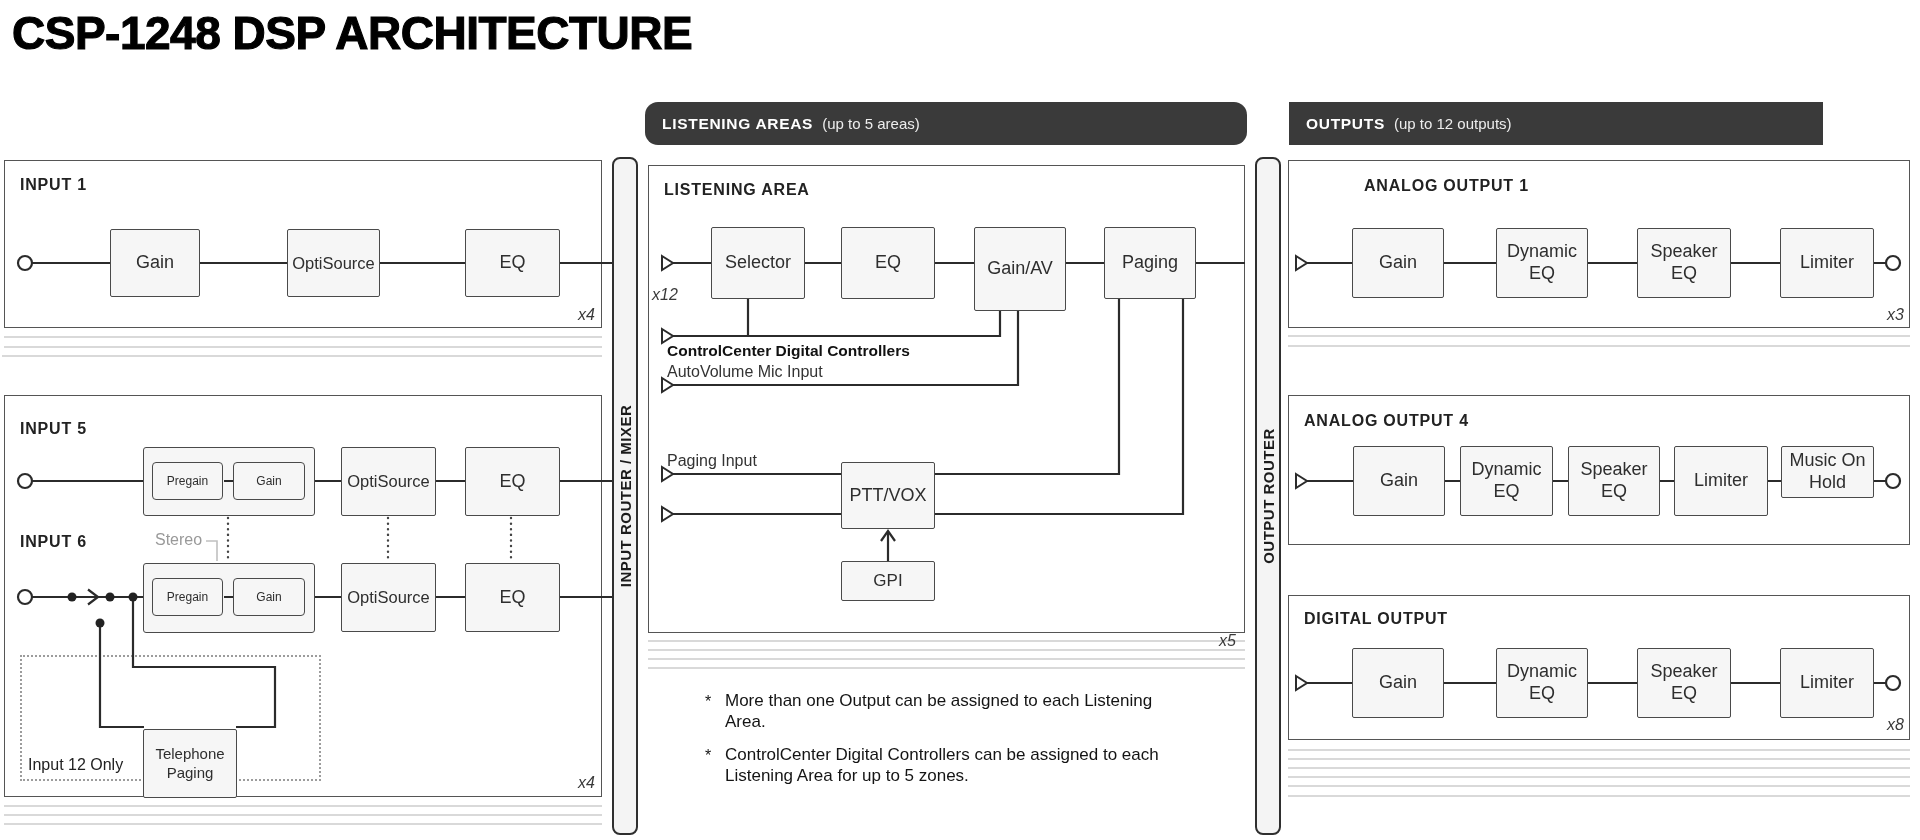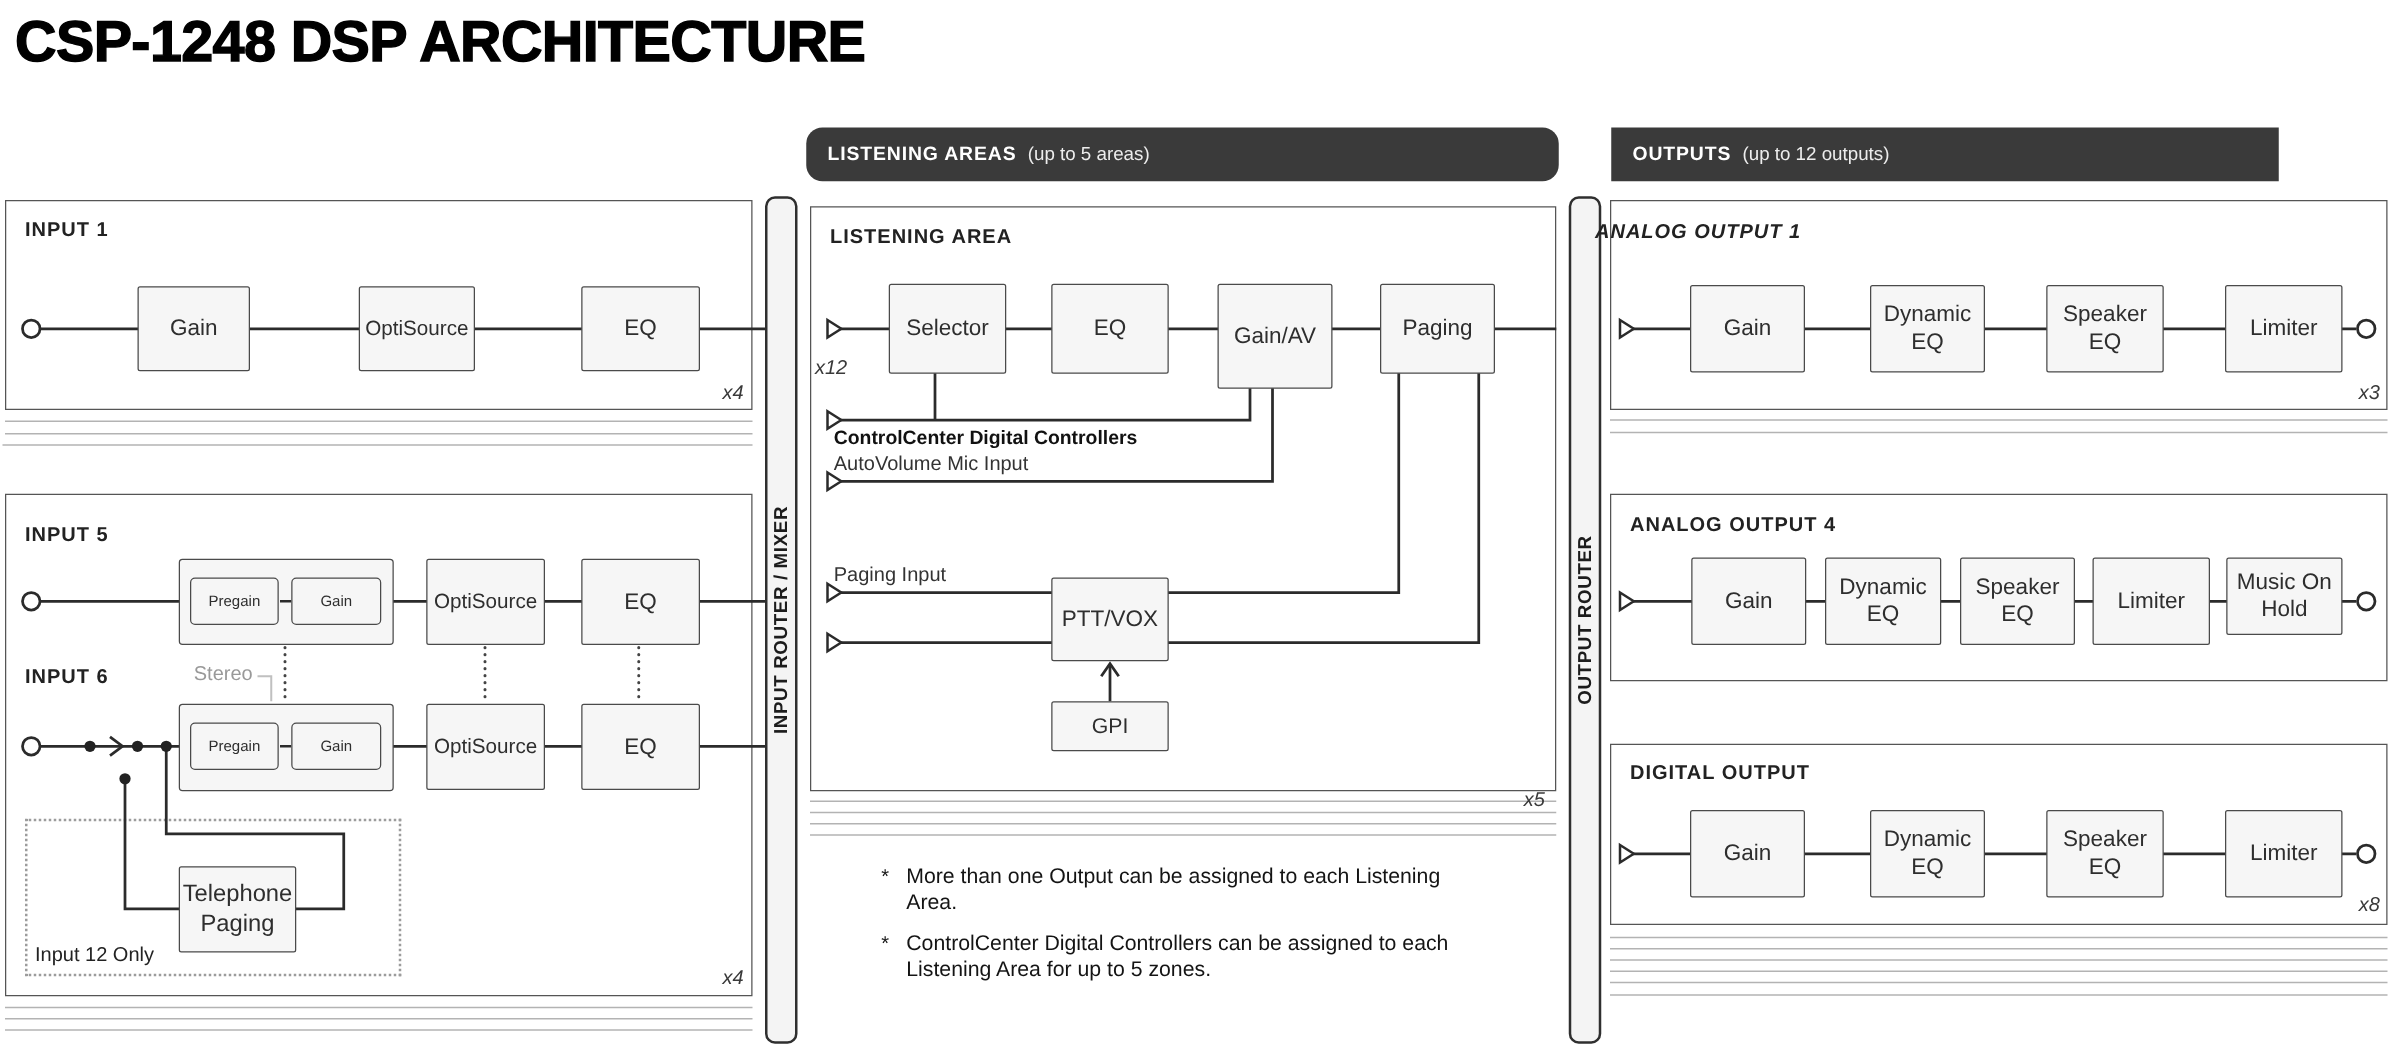--- a/index.html
+++ b/index.html
@@ -16,21 +16,21 @@
   .dashedbox{border:2px dotted #9c9c9c;box-sizing:border-box;z-index:1;background:transparent;}
   .card-title{font-size:16px;font-weight:bold;letter-spacing:.8px;color:#222;z-index:6;}
   svg.wires{left:0;top:0;z-index:2;pointer-events:none;}
   svg.wires-top{left:0;top:0;z-index:4;pointer-events:none;}
   .group{background:#f6f6f6;border:1.6px solid #4a4a4a;border-radius:3px;box-sizing:border-box;z-index:3;}
   .box{background:#f6f6f6;border:1.6px solid #4a4a4a;border-radius:2px;box-sizing:border-box;
        display:flex;align-items:center;justify-content:center;text-align:center;
        font-size:18px;color:#2e2e2e;line-height:1.22;z-index:5;padding:2px;}
   .box.tight{font-size:16.5px;white-space:nowrap;}
   .box.small{font-size:12px;border-radius:4px;}
-  .box.mid{font-size:19px;}
+  .box.mid{font-size:15px;margin-top:36px;}
   .vbar{background:#f4f4f4;border:2.2px solid #2f2f2f;border-radius:8px;box-sizing:border-box;z-index:5;}
   .vbar span{position:absolute;left:50%;top:50%;transform:translate(-50%,-50%) rotate(-90deg);
              white-space:nowrap;font-size:15px;font-weight:bold;letter-spacing:.5px;color:#1c1c1c;}
   .lbl{z-index:6;font-size:16px;color:#333;}
   .lbl.bold{font-weight:bold;color:#111;font-size:15.5px;}
   .lbl.gray{color:#999;text-align:right;}
   .mult{z-index:6;font-size:16px;font-style:italic;color:#3a3a3a;text-align:right;}
   .footnotes{z-index:6;}
   .fnote{display:flex;margin-bottom:13px;font-size:17px;color:#141414;line-height:1.22;}
   .fnote .mark{width:20px;flex:0 0 20px;font-size:16px;padding-top:1px;}
@@ -239,21 +239,21 @@
       <div class="mark">*</div>
       <div class="txt">ControlCenter Digital Controllers can be assigned to each
 Listening Area for up to 5 zones.</div>
     </div>
   </div>
 
   <div class="abs vbar" style="left:1255px;top:157px;width:26px;height:678px;">
     <span>OUTPUT ROUTER</span>
   </div>
 
-  <div class="abs card-title" style="left:1276px;top:177px;font-style:italic;">ANALOG OUTPUT 1</div>
+  <div class="abs card-title" style="left:1364px;top:177px;">ANALOG OUTPUT 1</div>
   <div class="abs box" style="left:1352px;top:228px;width:92px;height:70px;">
       <span>Gain</span>
     </div>
   <div class="abs box" style="left:1496px;top:228px;width:92px;height:70px;">
       <span>Dynamic EQ</span>
     </div>
   <div class="abs box" style="left:1637px;top:228px;width:94px;height:70px;">
       <span>Speaker EQ</span>
     </div>
   <div class="abs box" style="left:1780px;top:228px;width:94px;height:70px;">
@@ -267,21 +267,21 @@
     </div>
   <div class="abs box" style="left:1460px;top:446px;width:93px;height:70px;">
       <span>Dynamic EQ</span>
     </div>
   <div class="abs box" style="left:1568px;top:446px;width:92px;height:70px;">
       <span>Speaker EQ</span>
     </div>
   <div class="abs box" style="left:1674px;top:446px;width:94px;height:70px;">
       <span>Limiter</span>
     </div>
-  <div class="abs box" style="left:1781px;top:446px;width:93px;height:62px;">
+  <div class="abs box" style="left:1781px;top:446px;width:93px;height:52px;">
       <span>Music On Hold</span>
     </div>
 
   <div class="abs card-title" style="left:1304px;top:610px;">DIGITAL OUTPUT</div>
   <div class="abs box" style="left:1352px;top:648px;width:92px;height:70px;">
       <span>Gain</span>
     </div>
   <div class="abs box" style="left:1496px;top:648px;width:92px;height:70px;">
       <span>Dynamic EQ</span>
     </div>

